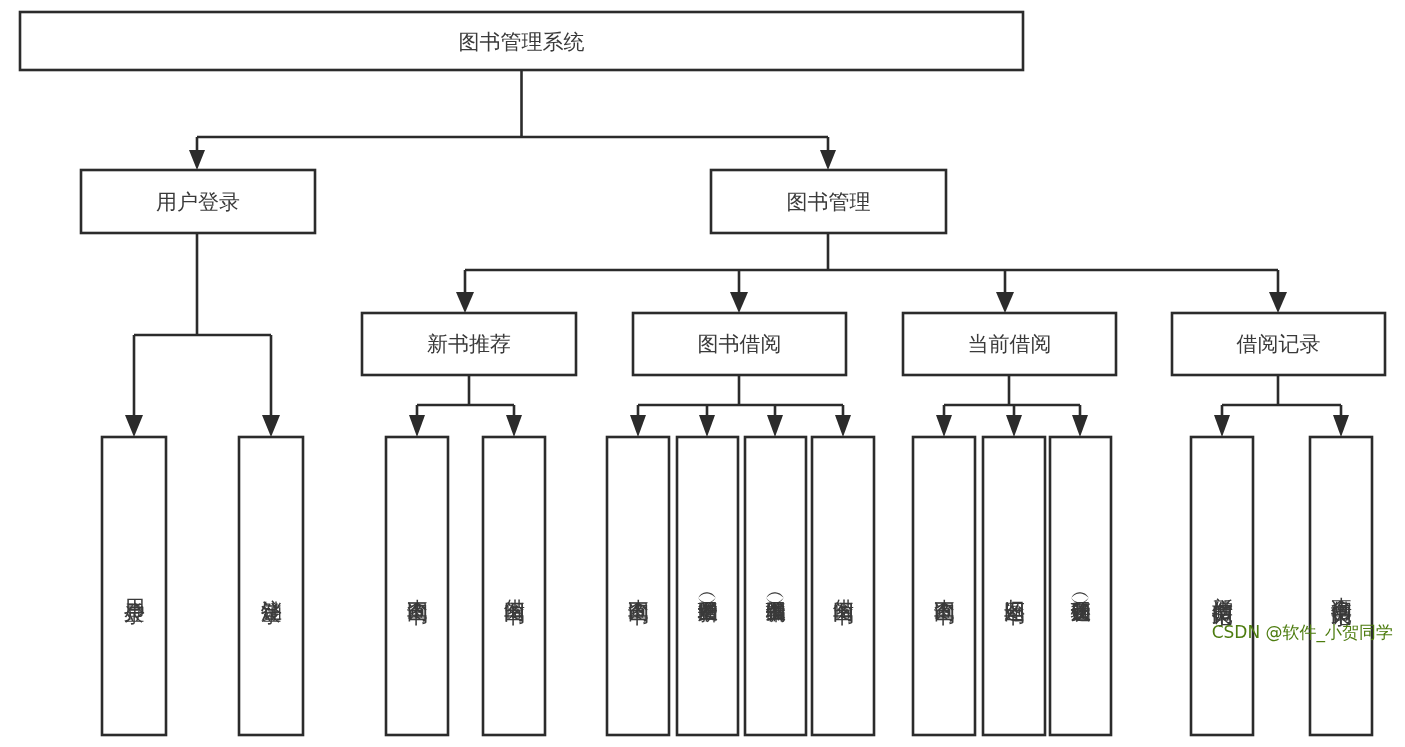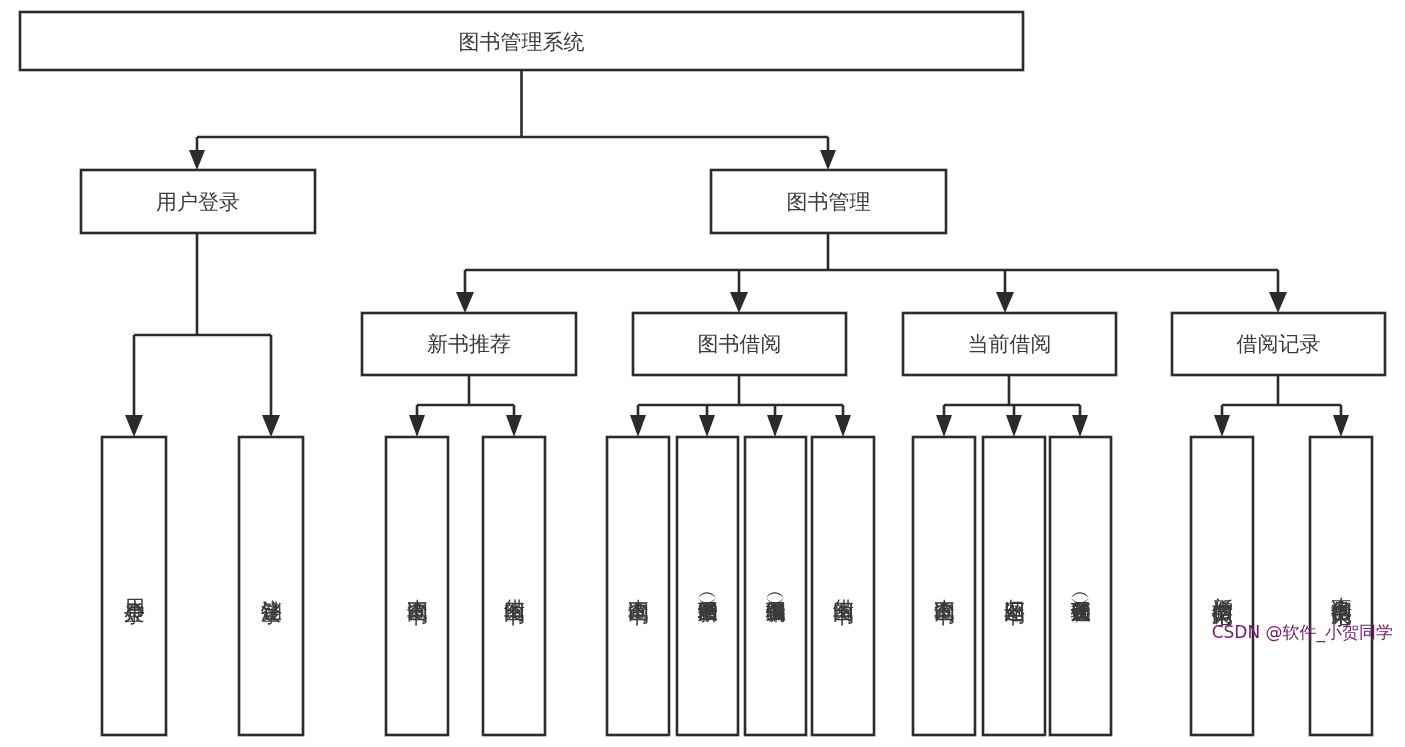--- a/index.html
+++ b/index.html
@@ -71,21 +71,21 @@
     pointer-events: none;
   }
   .vlabel.tight {
     letter-spacing: 0px;
     font-size: 20px;
   }
   #watermark {
     position: absolute;
     right: 12px;
     bottom: 6px;
-    color: #701a75;
+    color: #4d7c0f;
     font-family: "DejaVu Sans", "Liberation Sans", sans-serif;
     font-size: 17px;
     white-space: nowrap;
     pointer-events: none;
   }
 </style>
 </head>
 <body>
 
 <div id="diagram-root">

